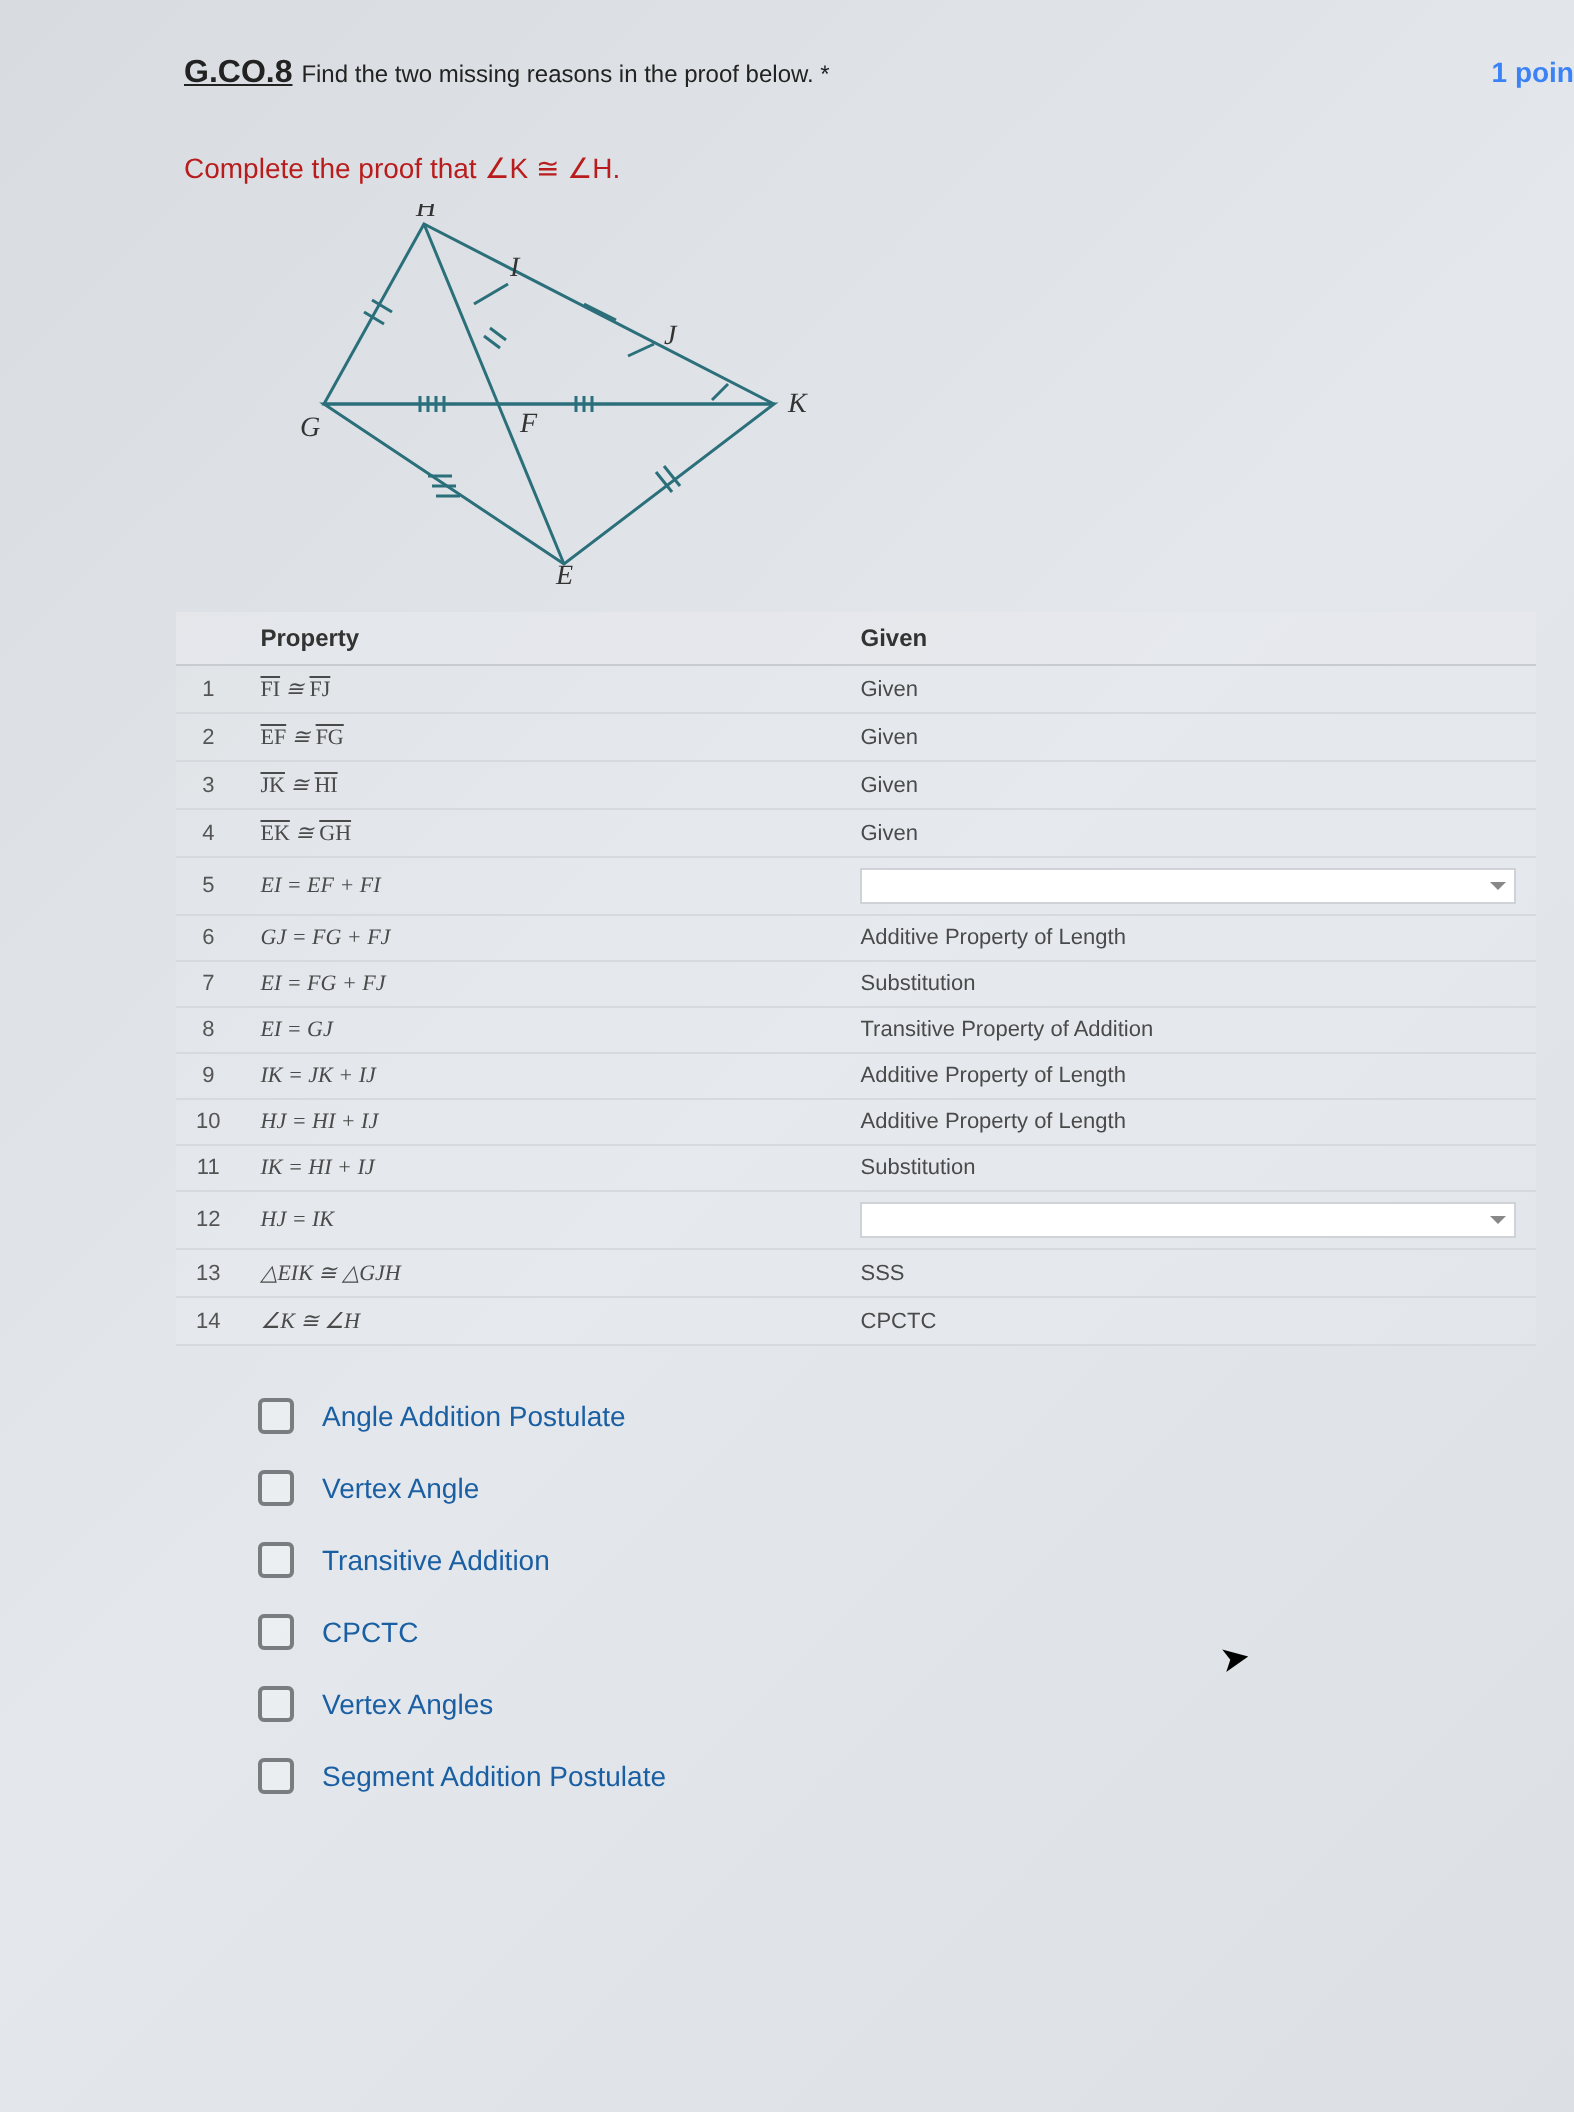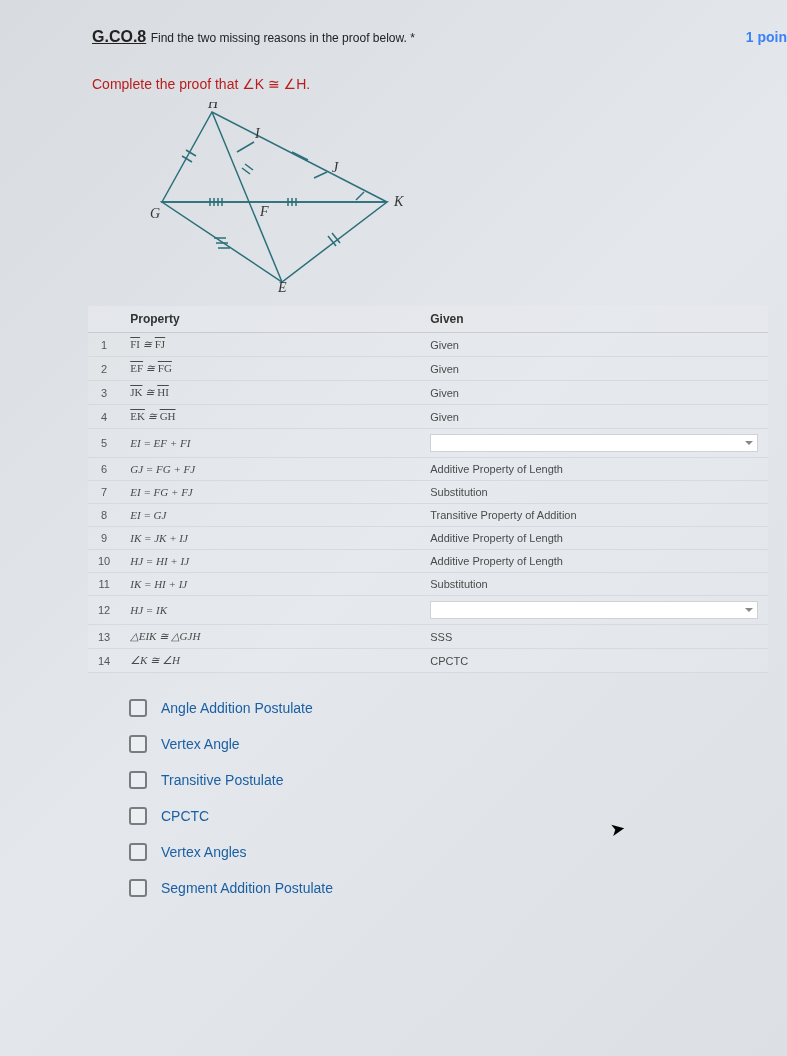--- a/index.html
+++ b/index.html
@@ -271,21 +271,21 @@
     <div class="option-row">
       <div class="checkbox"></div>
       <span class="option-label">Angle Addition Postulate</span>
     </div>
     <div class="option-row">
       <div class="checkbox"></div>
       <span class="option-label">Vertex Angle</span>
     </div>
     <div class="option-row">
       <div class="checkbox"></div>
-      <span class="option-label">Transitive Postulate</span>
+      <span class="option-label">Transitive Addition</span>
     </div>
     <div class="option-row">
       <div class="checkbox"></div>
       <span class="option-label">CPCTC</span>
     </div>
     <div class="option-row">
       <div class="checkbox"></div>
       <span class="option-label">Vertex Angles</span>
     </div>
     <div class="option-row">

